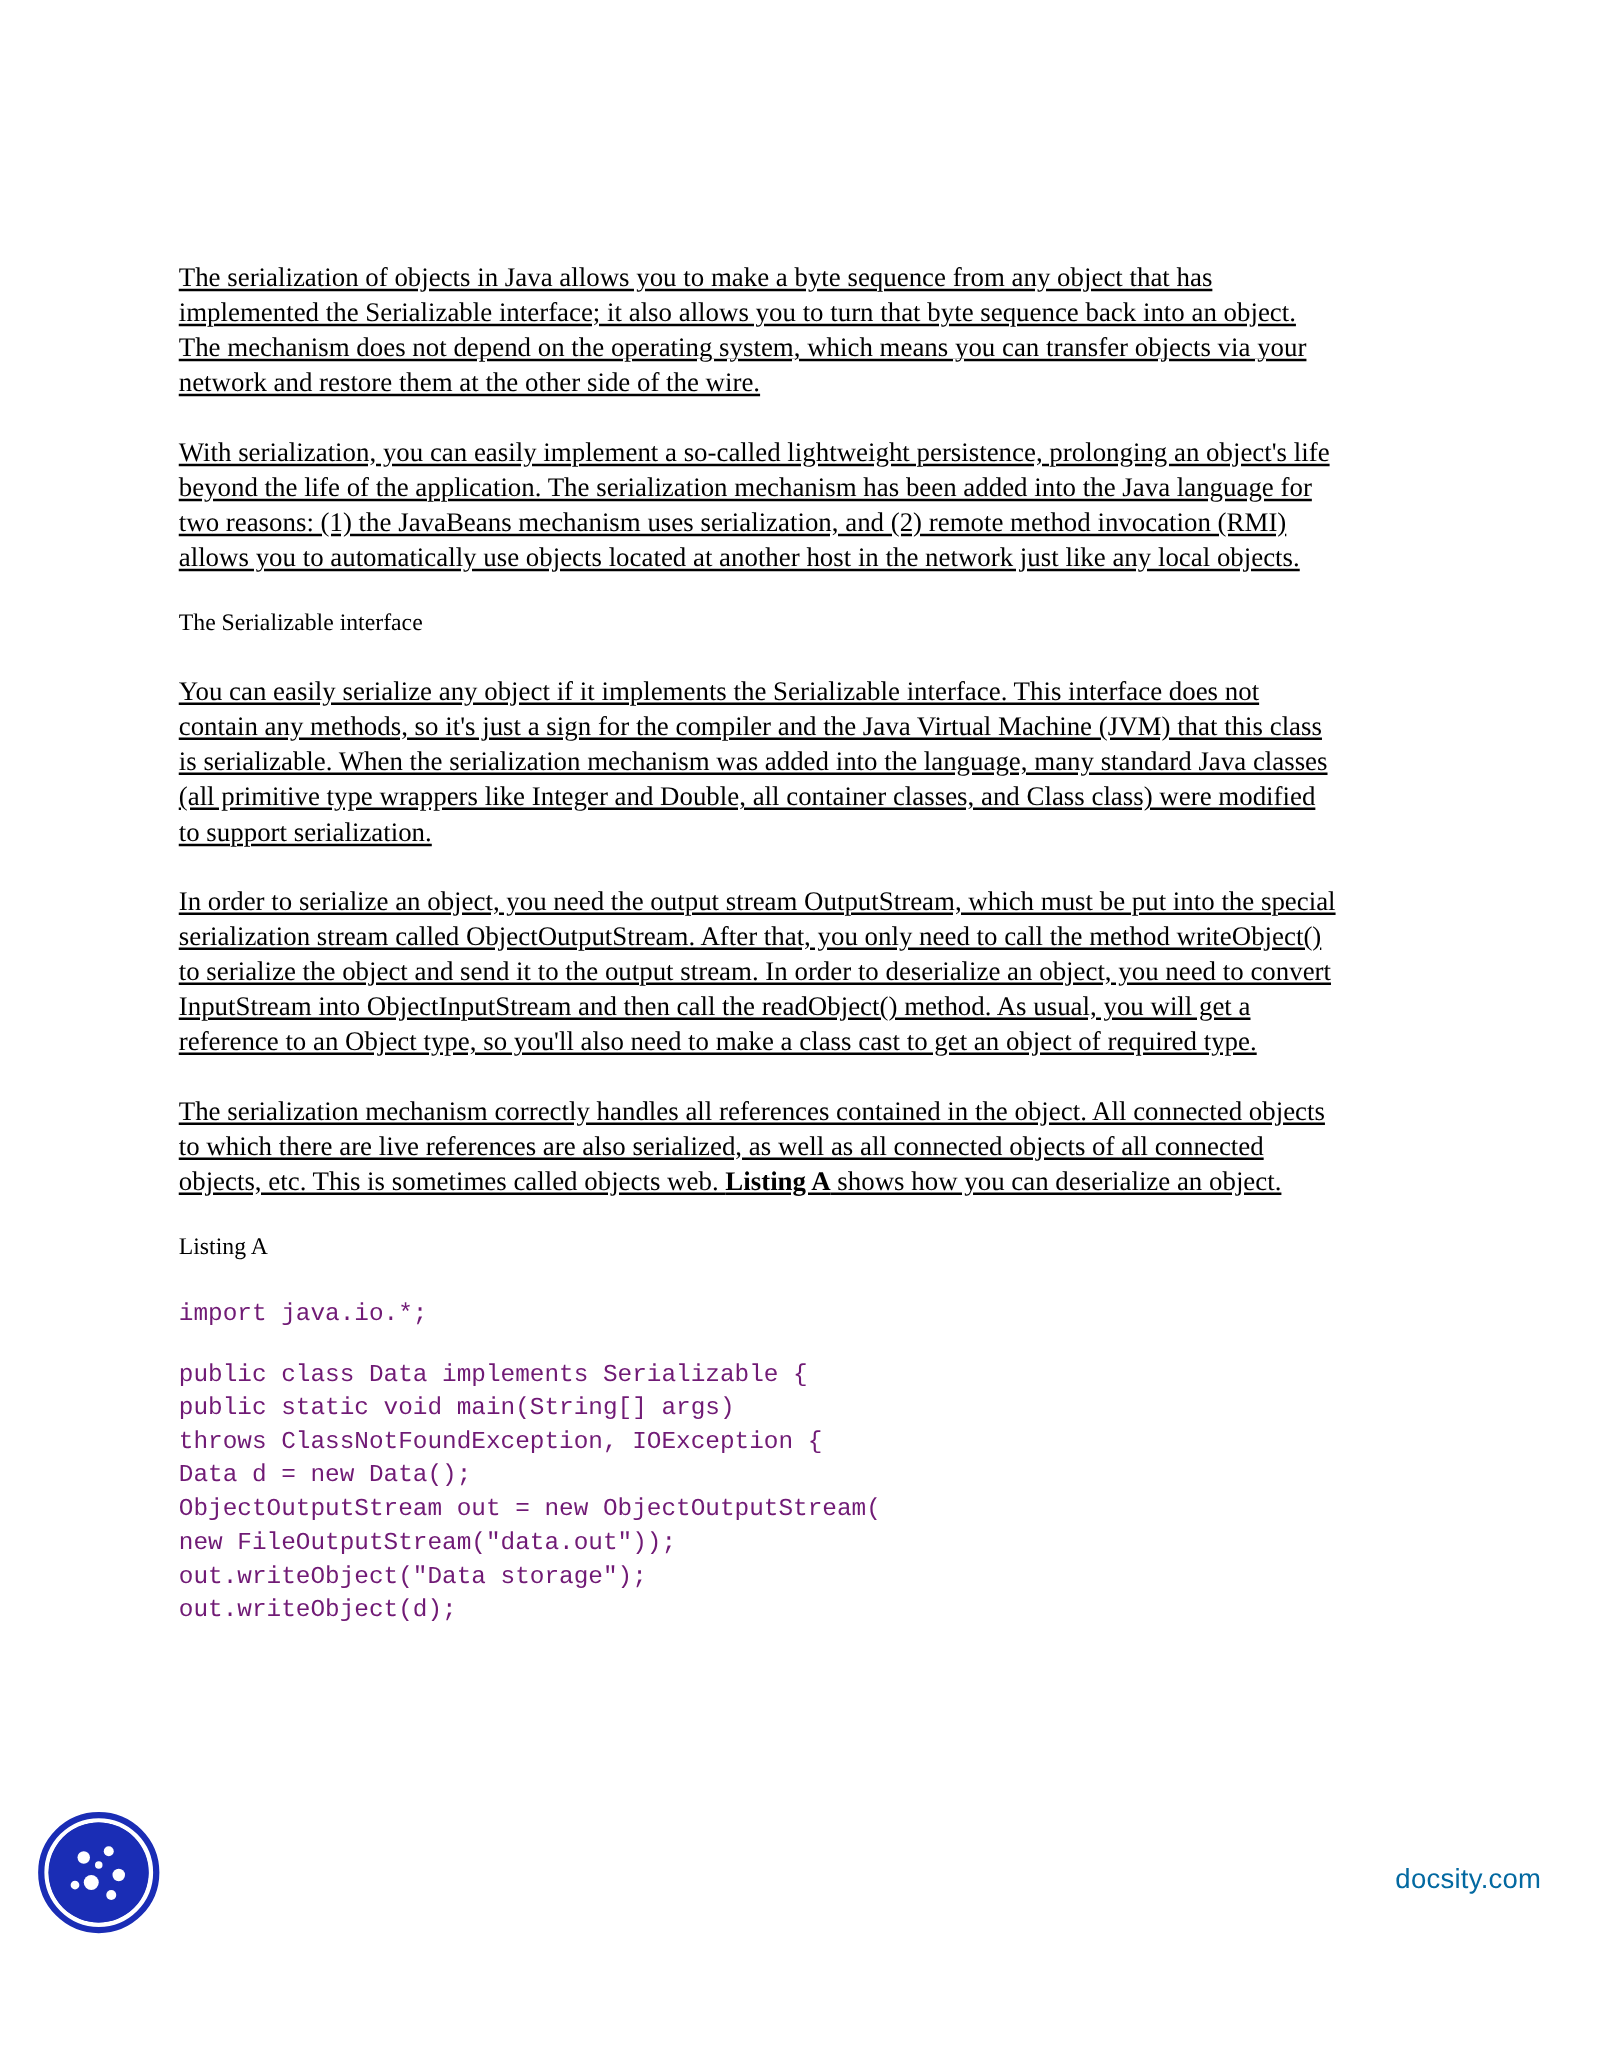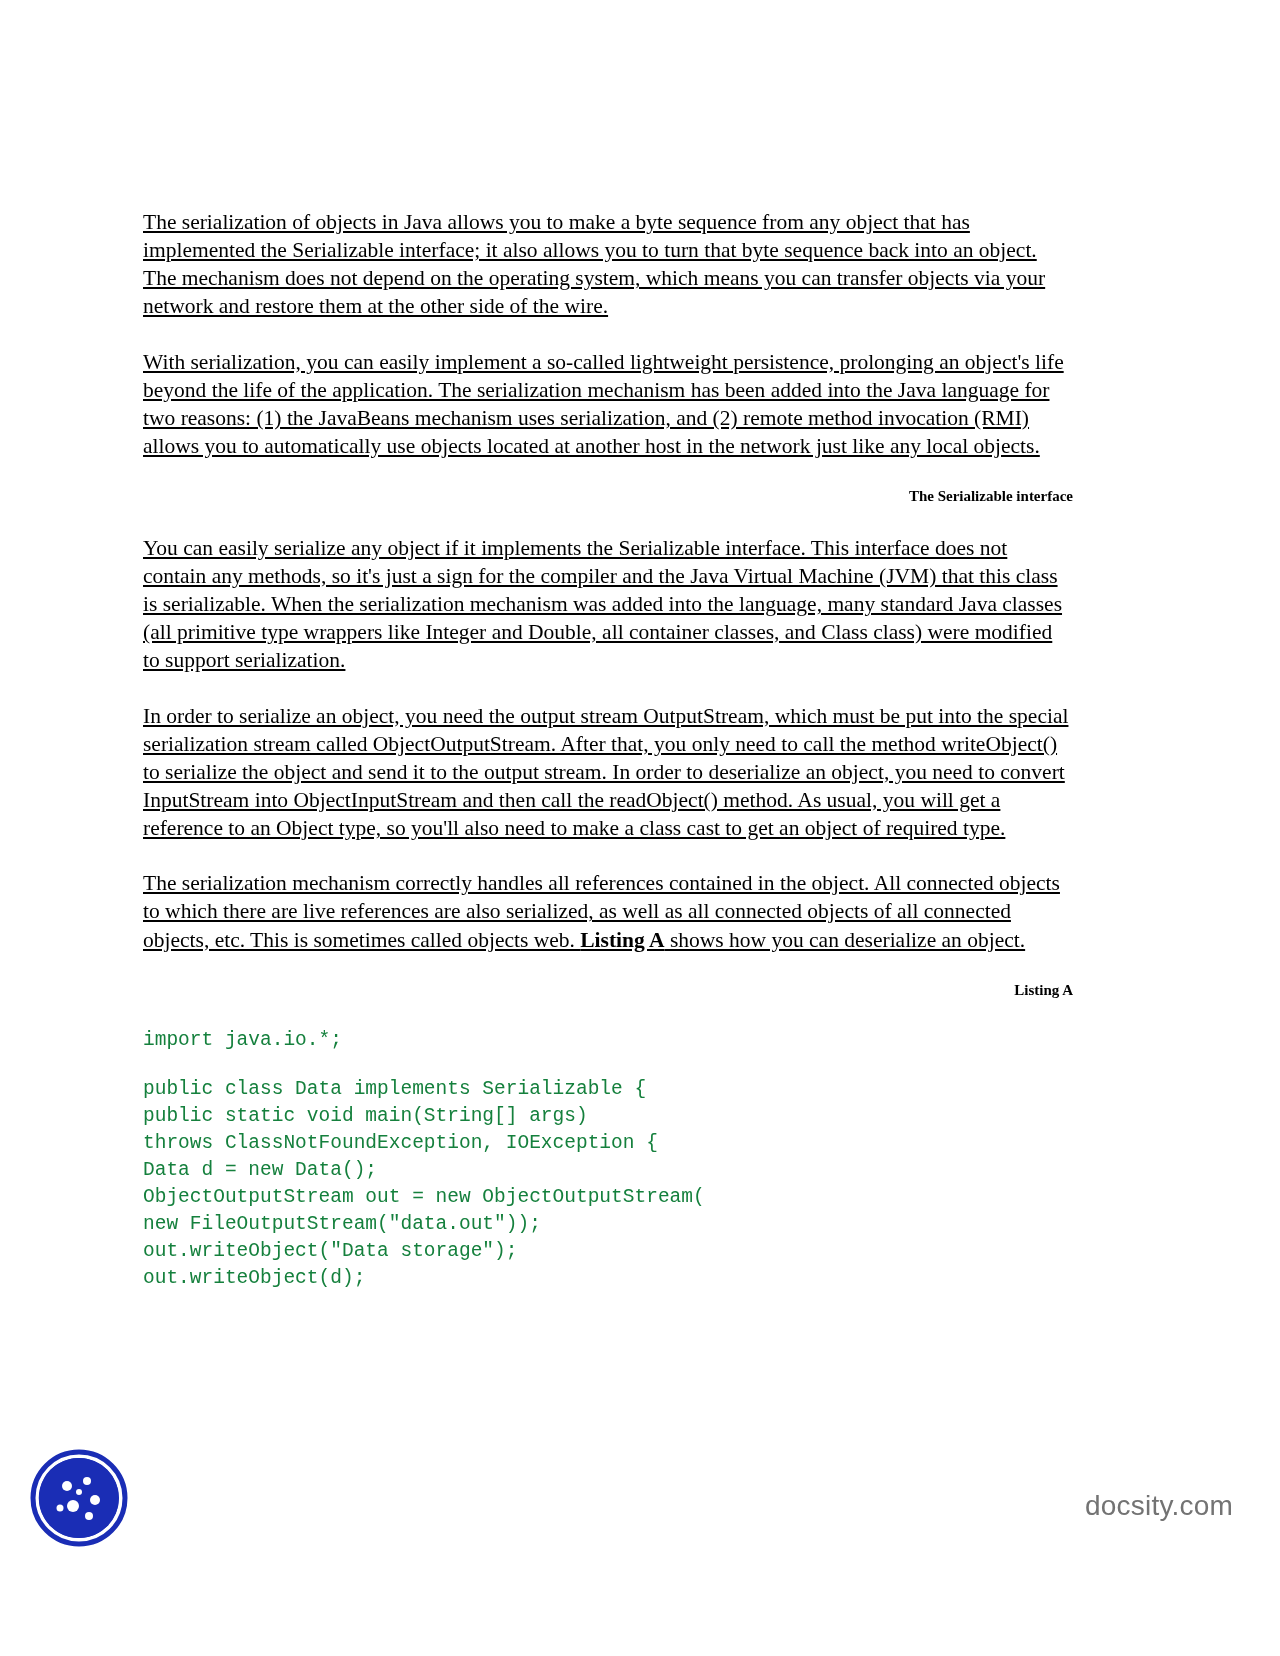--- a/index.html
+++ b/index.html
@@ -38,51 +38,50 @@
     font-size: 21.5px;
     line-height: 1.31;
     margin: 0 0 0 0;
     text-align: left;
     text-decoration: underline;
   }
   .spacer-lg { height: 70px; }
   .spacer-md { height: 27px; }
   .spacer-sm { height: 22px; }
   .heading {
-    font-size: 15px;
-    font-weight: bold;
+    font-size: 19px;
+    font-weight: normal;
     line-height: 1.3;
     margin: 0;
-    text-align: right;
   }
   .bold-inline { font-weight: bold; }
   .code {
     font-family: "Liberation Mono", monospace;
     font-size: 19.5px;
     line-height: 1.38;
     white-space: pre;
     margin: 0;
-    color: #15803d;
+    color: #701a75;
   }
   .code-block { margin: 0; }
   .logo {
     position: absolute;
     left: 29px;
     top: 1448px;
     width: 100px;
     height: 100px;
   }
   .logo svg { display: block; }
   .watermark {
     position: absolute;
     right: 47px;
     top: 1490px;
     font-family: "Liberation Sans", sans-serif;
-    font-size: 28px;
-    color: #737373;
+    font-size: 22px;
+    color: #0369a1;
     letter-spacing: 0.2px;
   }
 </style>
 </head>
 <body>
 
 <div class="page">
 
   <div class="content">
 

